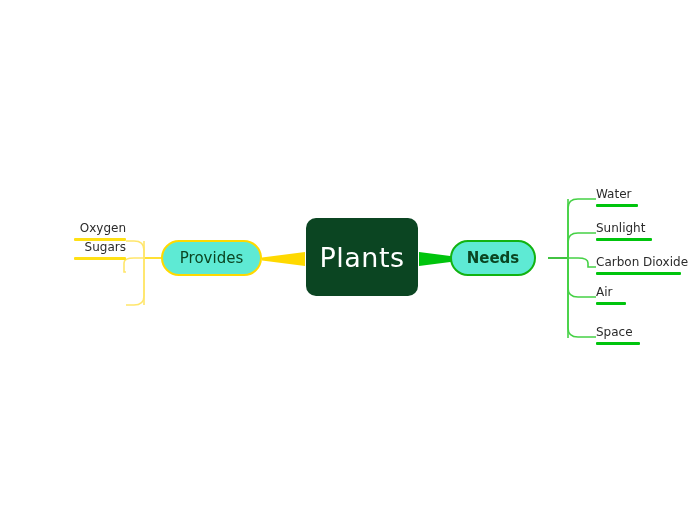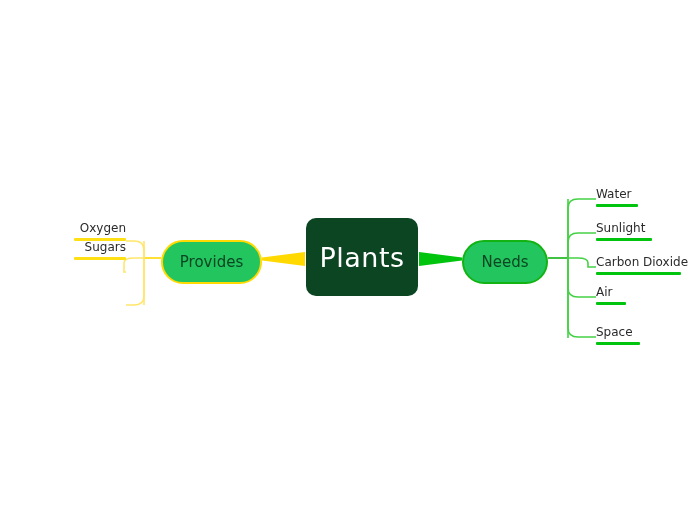--- a/index.html
+++ b/index.html
@@ -19,32 +19,32 @@
     box-sizing:border-box;
   }
   .root-label{
     color:#ffffff;font-size:27px;line-height:33px;
     font-family:"DejaVu Sans",sans-serif;
     letter-spacing:0.5px;white-space:nowrap;
   }
 
   
   .pill{
-    position:absolute;background:#22c55e;
+    position:absolute;background:#5eead4;
     border:2px solid #ffd900;border-radius:22px;
-    height:44px;box-sizing:border-box;
+    height:36px;box-sizing:border-box;
     display:flex;align-items:center;justify-content:center;
   }
   .pill.green{border-color:#12b312;}
   .pill-label{
     color:#0b4522;font-size:15px;white-space:nowrap;
     font-family:"DejaVu Sans",sans-serif;
   }
   #pill-provides{left:161px;top:240px;width:101px;}
-  #pill-needs{left:462px;top:240px;width:86px;}
+  #pill-needs{left:450px;top:240px;width:86px;font-weight:bold;}
 
   
   .leaf{position:absolute;height:28px;}
   .leaf-label{
     position:absolute;bottom:6px;font-size:12px;color:#2b2b2b;
     white-space:nowrap;font-family:"DejaVu Sans",sans-serif;
   }
   .leaf-underline{position:absolute;bottom:0;height:3px;border-radius:1px;}
   .leaf.right .leaf-label{left:0;}
   .leaf.right .leaf-underline{left:0;background:#00c40d;}

